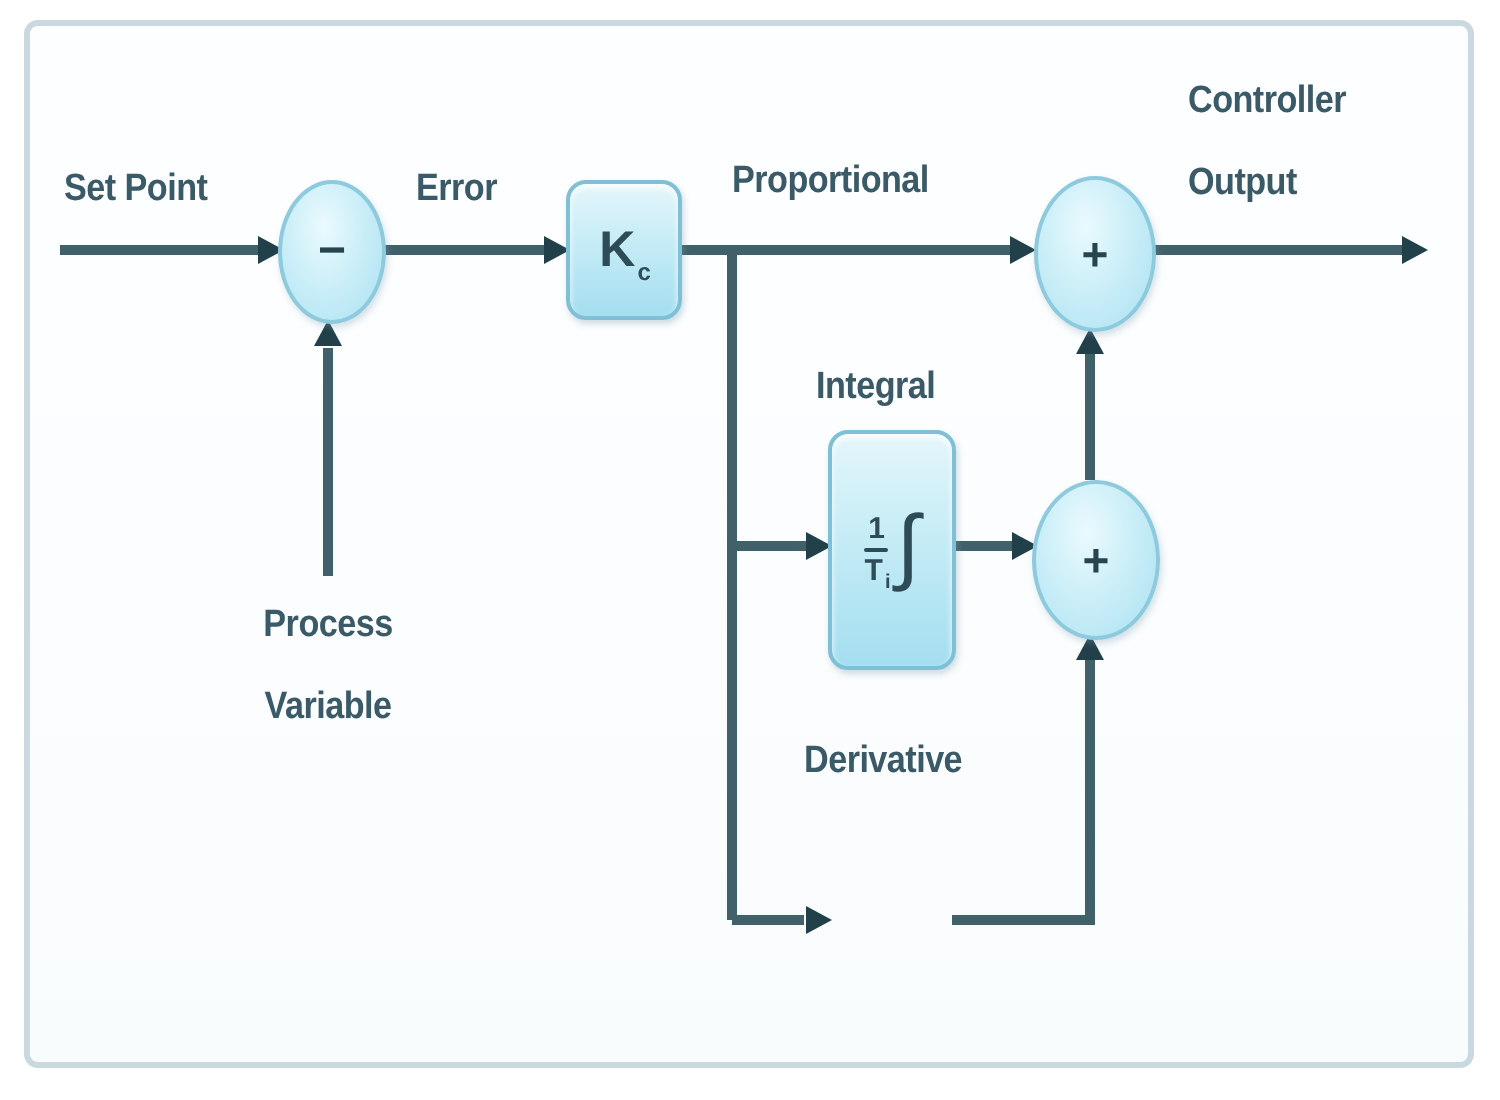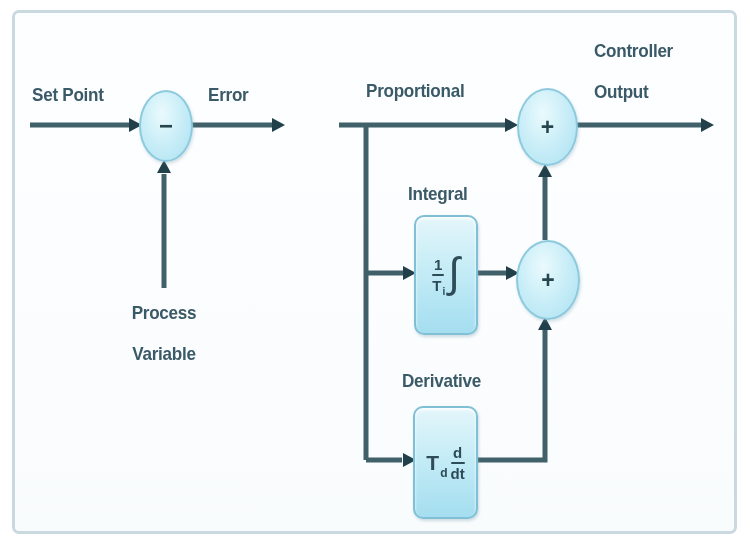--- a/index.html
+++ b/index.html
@@ -78,42 +78,35 @@
   <div class="sum" style="left:139px;top:90px;width:50px;height:68px;font-size:24px;">
     <span>−</span>
   </div>
   <div class="sum" style="left:517px;top:88px;width:57px;height:74px;font-size:23px;">
     <span>+</span>
   </div>
   <div class="sum" style="left:516px;top:240px;width:60px;height:76px;font-size:23px;">
     <span>+</span>
   </div>
 
+  <div class="block" style="left:283px;top:90px;width:54px;height:66px;">
+    <span class="gain-sym"><span>K</span><span class="subsc">c</span></span>
+  </div>
 
   <div class="block" style="left:414px;top:215px;width:60px;height:116px;">
     <span class="row">
       <span class="frac">
         <span>1</span>
         <span class="bar"></span>
         <span><span>T</span><span class="subsc">i</span></span>
       </span>
       <span class="int-sign">∫</span>
     </span>
   </div>
 
-  <div class="block" style="left:413px;top:406px;width:61px;height:109px;">
-    <span class="row">
-      <span class="der-base"><span>T</span><span class="subsc">d</span></span>
-      <span class="frac">
-        <span>d</span>
-        <span class="bar"></span>
-        <span>dt</span>
-      </span>
-    </span>
-  </div>
 
   <div class="label" style="left:32px;top:84px;">Set Point</div>
   <div class="label" style="left:208px;top:84px;">Error</div>
   <div class="label" style="left:366px;top:80px;">Proportional</div>
   <div class="label two-line" style="left:594px;top:30px;">
     <span style="display:block;">Controller</span>
     <span style="display:block;">Output</span>
   </div>
   <div class="label" style="left:408px;top:183px;">Integral</div>
   <div class="label" style="left:402px;top:370px;">Derivative</div>

